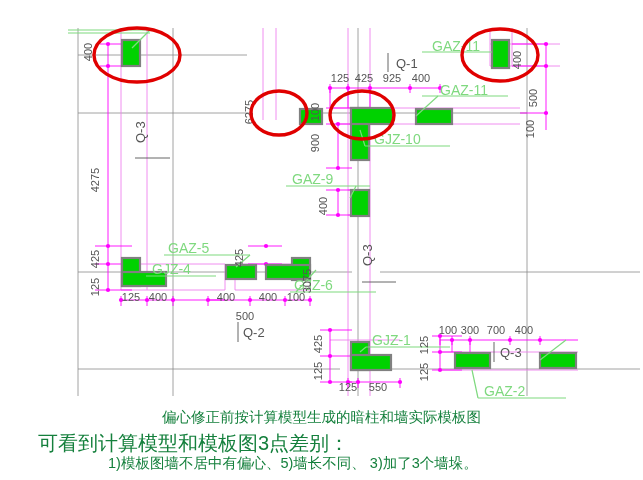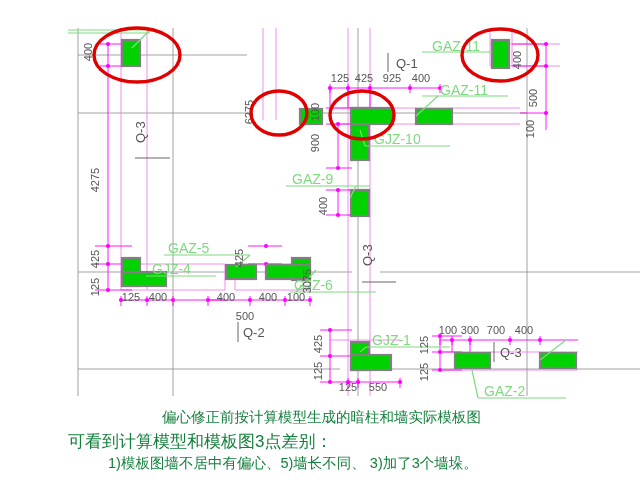--- a/index.html
+++ b/index.html
@@ -8,21 +8,21 @@
   #root{position:relative;width:643px;height:480px;}
 
   
   #cad{position:absolute;left:0;top:0;width:643px;height:400px;background:#fff;}
   #cad svg{position:absolute;left:0;top:0;}
 
   
   #caption{position:absolute;left:0;top:398px;width:643px;height:82px;}
   .cap-line{font-weight:normal;color:#15803d;white-space:nowrap;}
   .cap1{position:absolute;left:0;top:10px;width:643px;text-align:center;font-size:14.5px;}
-  .cap2{position:absolute;left:38px;top:32px;font-size:17px;margin-left:30px;}
+  .cap2{position:absolute;left:38px;top:32px;font-size:20px;}
   .cap3{position:absolute;left:108px;top:56px;font-size:14.5px;}
 
   
 </style>
 </head>
 <body>
 
 <div id="root">
 
   <div id="cad">

